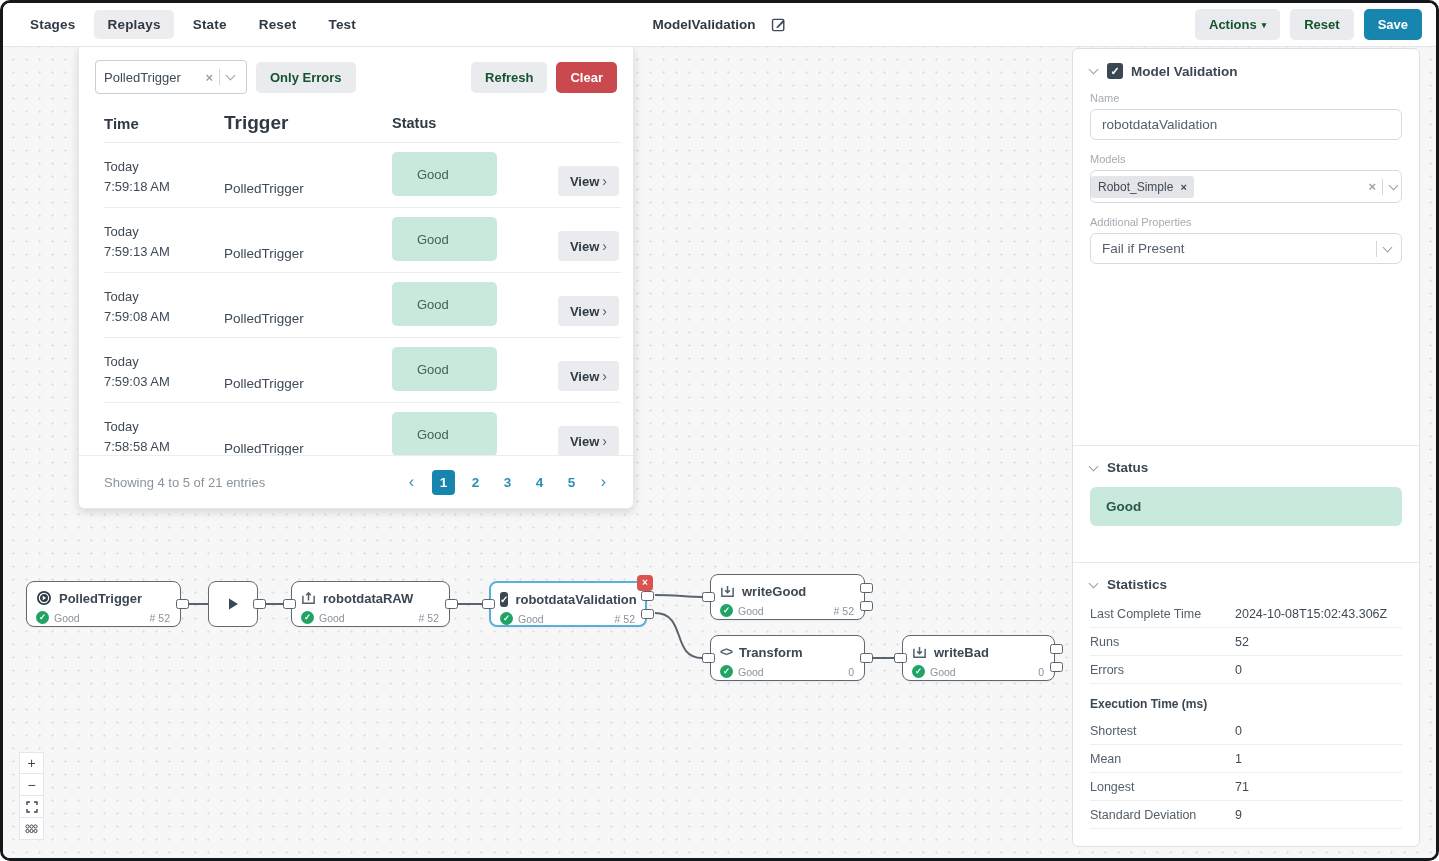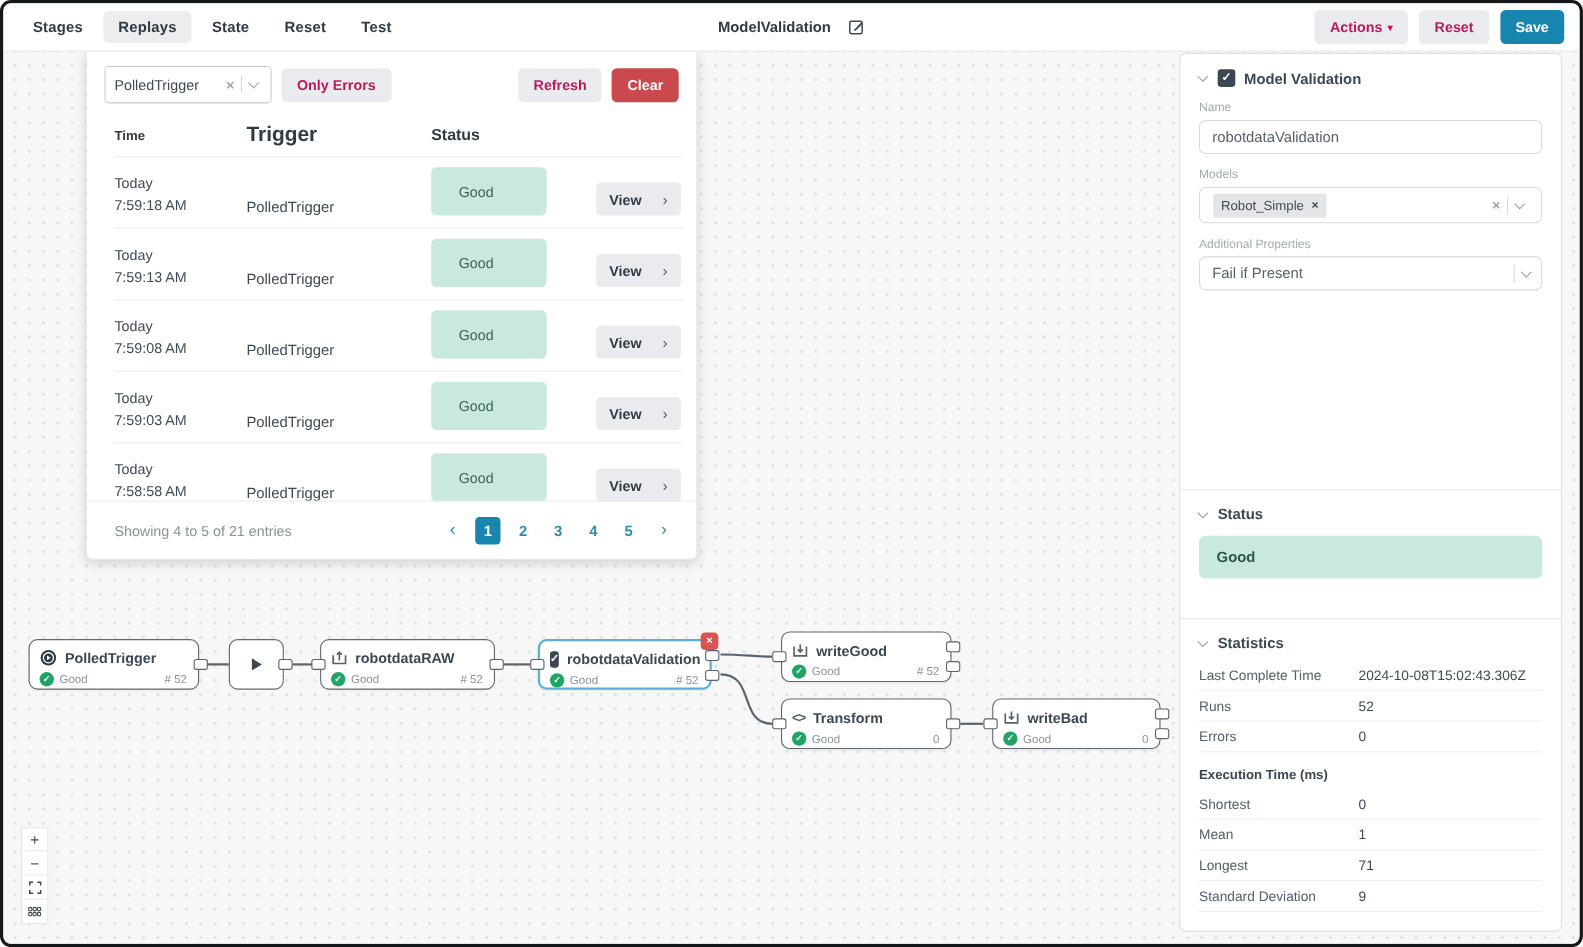--- a/index.html
+++ b/index.html
@@ -25,21 +25,21 @@
   .tab.active { background:#ededef; }
   .title-wrap {
     position:absolute; left:50%; transform:translateX(-50%);
     display:flex; align-items:center; gap:16px;
   }
   .doc-title { font-weight:700; font-size:13.5px; color:#2f3a45; }
   .icon-btn { background:none; border:none; cursor:pointer; display:flex; align-items:center; }
   .topbar-right { margin-left:auto; display:flex; align-items:center; gap:10px; }
   .btn {
     border:none; border-radius:5px; font:600 13px "Liberation Sans",sans-serif;
-    padding:8px 14px; cursor:pointer; color:#be185d; background:#e9ebee;
+    padding:8px 14px; cursor:pointer; color:#14532d; background:#e9ebee;
   }
   .btn .caret { font-size:9px; margin-left:5px; position:relative; top:-1px; }
   .btn-save { background:#1785ad; color:#fff; }
 
   
   .canvas {
     position:absolute; top:44px; left:0; right:0; bottom:0;
     background-color:#f7f7f8;
     background-image:radial-gradient(#e2e2e5 1.4px, transparent 1.4px);
     background-size:13px 13px; background-position:4px 6px;
@@ -110,35 +110,35 @@
   .vbar { width:1px; height:16px; background:#d4d8dc; }
   .chev {
     width:7px; height:7px; border-right:1.8px solid #9aa1a9; border-bottom:1.8px solid #9aa1a9;
     transform:rotate(45deg); display:inline-block; margin:0 4px 3px 7px; flex:0 0 auto;
   }
   .rp-head .spacer { flex:1; }
   .btn-clear { background:#c9494e; color:#fff; }
 
   .rp-table { padding:0 12px 0 25px; }
   .rp-cols { display:flex; align-items:center; height:38px; }
-  .rp-cols .c1 { width:120px; font-weight:700; font-size:12px; color:#2f3a45; }
+  .rp-cols .c1 { width:120px; font-weight:700; font-size:15px; color:#2f3a45; }
   .rp-cols .c2 { width:168px; font-weight:700; font-size:19px; color:#2f3a45; }
   .rp-cols .c3 { flex:1; font-weight:700; font-size:14.5px; color:#2f3a45; }
   .rp-row { display:flex; align-items:flex-end; border-top:1px solid #eaecee; padding:11px 0; height:65px; }
   .rp-row .c1 { width:120px; font-size:13px; color:#3f4a56; line-height:1.5; }
   .rp-row .c2 { width:168px; font-size:13.5px; color:#3f4a56; padding-top:1px; }
   .rp-row .c3 { flex:1; }
   .good-badge {
     width:105px; height:44px; background:#c9e9dc; border-radius:5px; color:#41655a;
     font-size:13px; display:flex; align-items:center; padding-left:25px;
   }
   .view-btn {
     margin-top:7px; margin-right:2px; background:#e9ebee; border:none; border-radius:4px;
     font:700 13px "Liberation Sans",sans-serif; color:#2f3a45; padding:7px 12px; cursor:pointer;
-    display:flex; align-items:center; gap:19px;
+    display:flex; align-items:center; gap:3px;
   }
   .view-btn .vchev { font-weight:400; color:#55606b; font-size:14px; }
   .rp-foot {
     position:absolute; left:0; right:0; bottom:0; height:53px; border-top:1px solid #eaecee;
     display:flex; align-items:center; padding:0 18px 0 25px;
   }
   .rp-foot .info { font-size:13px; color:#8a939c; }
   .pager { margin-left:auto; display:flex; align-items:center; gap:9px; }
   .pg {
     min-width:23px; height:25px; border:none; background:transparent; color:#2a8fb5;
@@ -163,21 +163,21 @@
     width:16px; height:16px; background:#3b4753; border-radius:3px; color:#fff; font-size:11px;
     line-height:16px; text-align:center; font-weight:700; cursor:pointer;
   }
   .flabel { display:block; font-size:11px; color:#a4abb2; margin:13px 0 5px 0; }
   .tinput {
     height:31px; border:1px solid #d7dbdf; border-radius:6px; display:flex; align-items:center;
     padding:0 11px; font-size:13.5px; color:#55606b; cursor:text; background:#fff;
   }
   .mselect {
     height:33px; border:1px solid #d7dbdf; border-radius:6px; display:flex; align-items:center;
-    padding:0 12px; cursor:pointer; background:#fff;
+    padding:0 0; cursor:pointer; background:#fff;
   }
   .chip {
     background:#e3e5e8; border-radius:3px; font-size:12px; color:#3f4a56; padding:4px 7px;
     display:inline-flex; align-items:center; gap:7px;
   }
   .chip .chip-x { font-weight:700; font-size:11px; cursor:pointer; }
   .mselect .spacer, .sselect .spacer { flex:1; }
   .sselect {
     height:31px; border:1px solid #d7dbdf; border-radius:6px; display:flex; align-items:center;
     padding:0 6px 0 11px; cursor:pointer; font-size:13.5px; color:#55606b; background:#fff;

